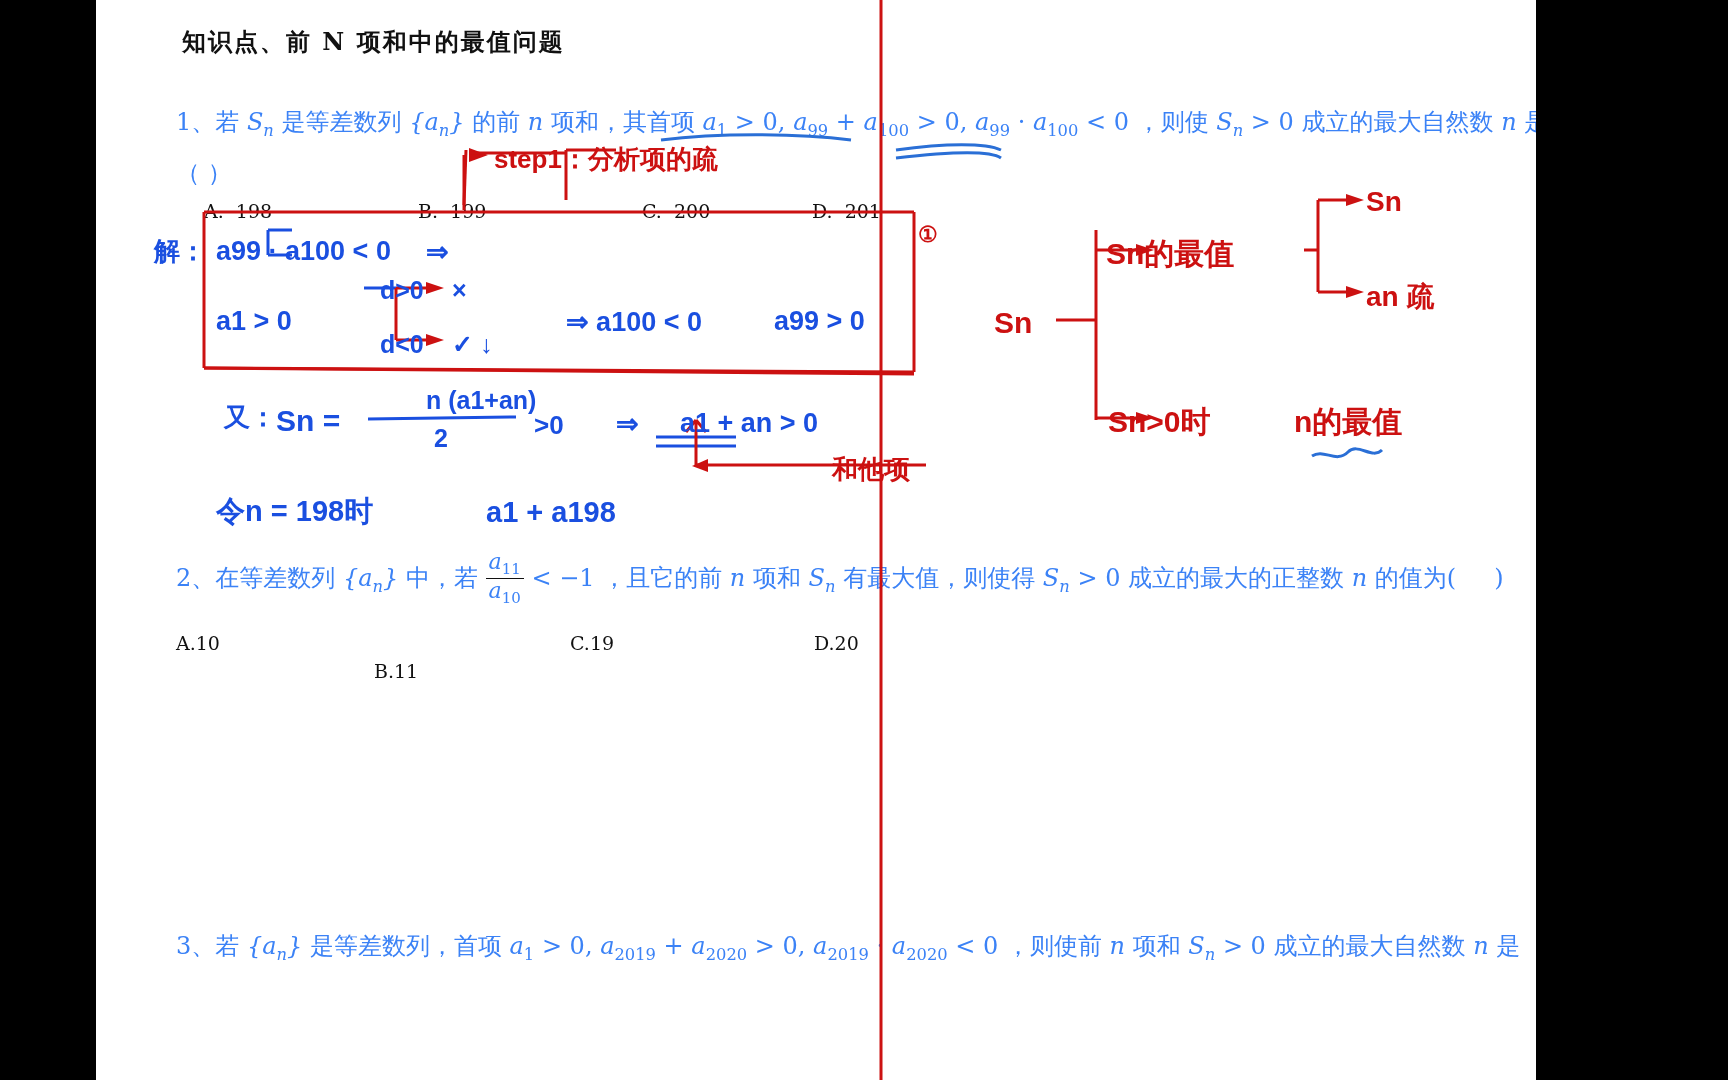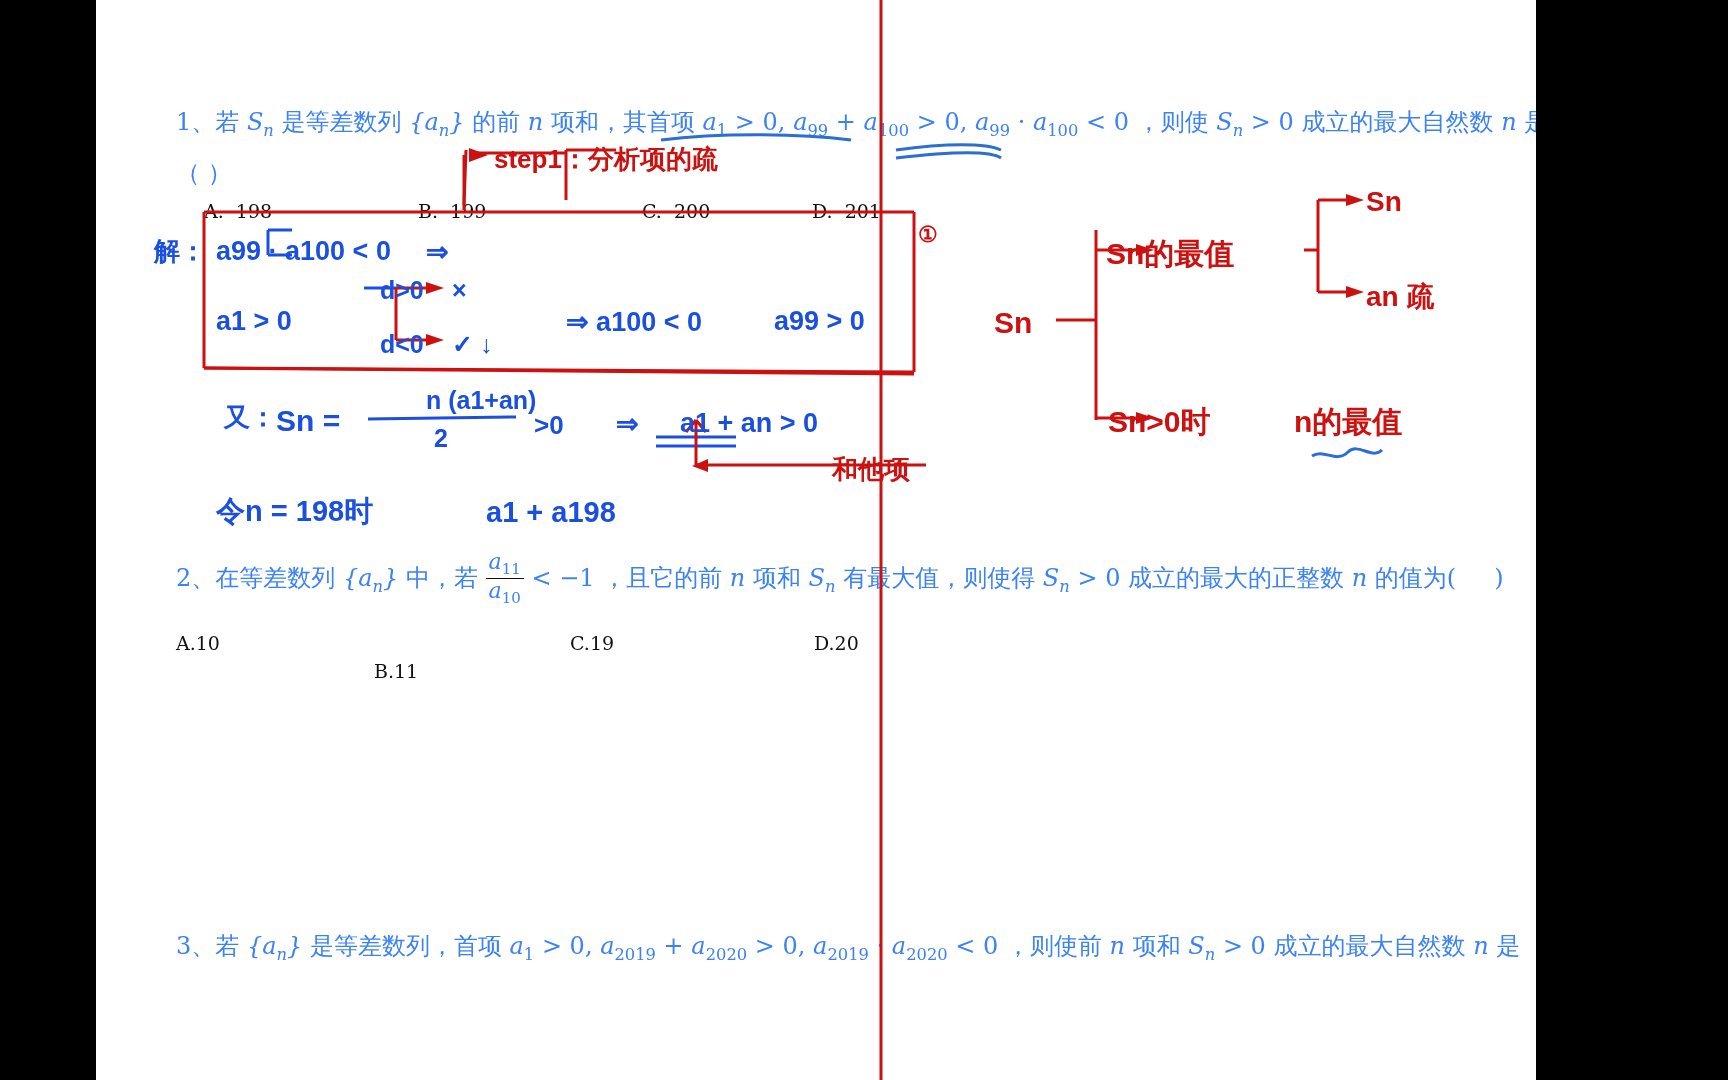--- a/index.html
+++ b/index.html
@@ -92,20 +92,21 @@
   .red  { color: #cc1111; }
 </style>
 </head>
 <body>
 
 <div class="sidebar-strip strip-left"></div>
 <div class="sidebar-strip strip-right"></div>
 
 <div id="page">
 
+  <div class="title">知识点、前 N 项和中的最值问题</div>
 
   <div class="qline q1">
     1、若 <span class="ital">S<sub>n</sub></span> 是等差数列 <span class="ital">{a<sub>n</sub>}</span> 的前 <span class="ital">n</span> 项和，其首项 <span class="ital">a</span><sub>1</sub> &gt; 0, <span class="ital">a</span><sub>99</sub> + <span class="ital">a</span><sub>100</sub> &gt; 0, <span class="ital">a</span><sub>99</sub> · <span class="ital">a</span><sub>100</sub> &lt; 0 ，则使 <span class="ital">S<sub>n</sub></span> &gt; 0 成立的最大自然数 <span class="ital">n</span> 是
   </div>
   <div class="qline q1b">（    ）</div>
 
   <div class="opts" style="left:0;top:200px;width:1440px;height:26px;">
     <span class="opt" style="left:108px;">A.&nbsp;&nbsp;<span>198</span></span>
     <span class="opt" style="left:322px;">B.&nbsp;&nbsp;<span>199</span></span>
     <span class="opt" style="left:546px;">C.&nbsp;&nbsp;<span>200</span></span>

